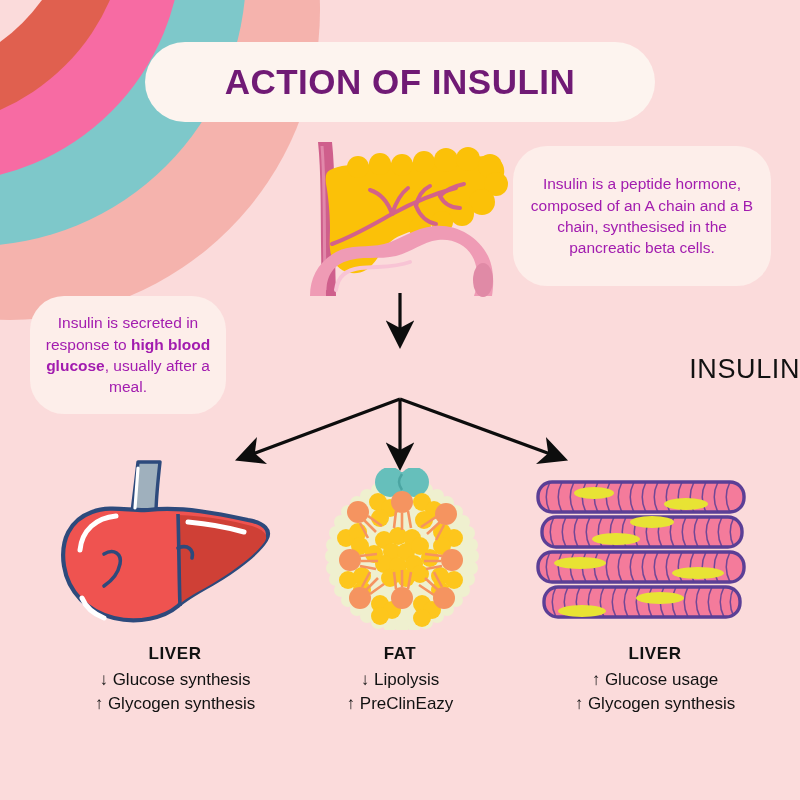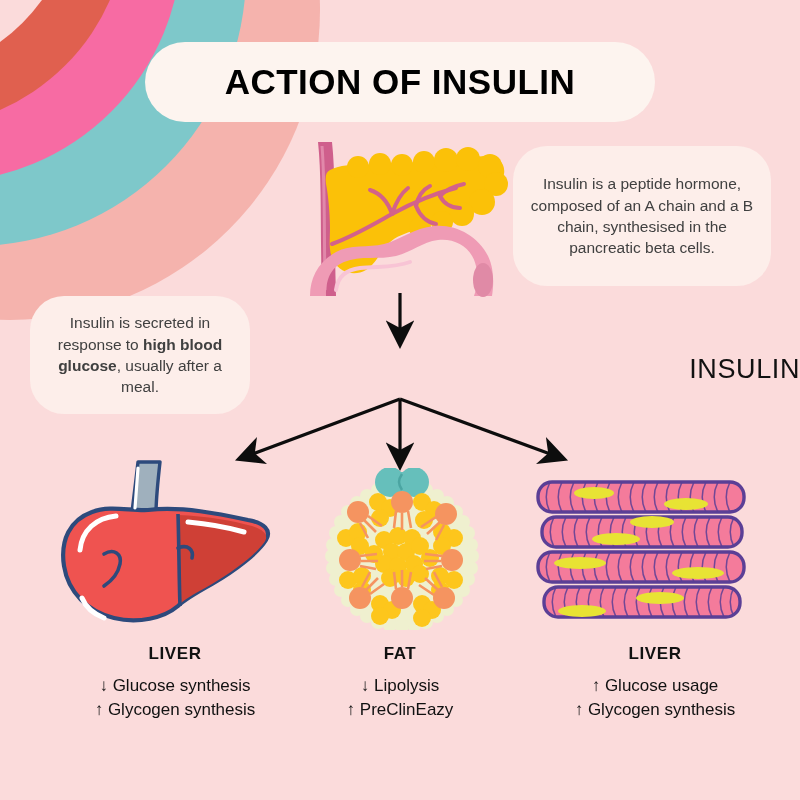--- a/index.html
+++ b/index.html
@@ -34,48 +34,48 @@
     background: #fdf4ef;
     border-radius: 40px;
     display: flex;
     align-items: center;
     justify-content: center;
   }
   #title-text {
     font-size: 35px;
     font-weight: 700;
     letter-spacing: 0.5px;
-    color: #000000;
+    color: #701a75;
   }
 
   
   .note {
     position: absolute;
     background: #fdeeea;
     border-radius: 34px;
     display: flex;
     align-items: center;
     justify-content: center;
     text-align: center;
     box-sizing: border-box;
     line-height: 1.38;
     font-size: 15.5px;
-    color: #404040;
+    color: #a21caf;
   }
   #note-right {
     left: 513px;
     top: 146px;
     width: 258px;
     height: 140px;
     padding: 6px 16px;
   }
   #note-left {
     left: 30px;
     top: 296px;
-    width: 220px;
+    width: 196px;
     height: 118px;
     padding: 6px 14px;
   }
   .note b { font-weight: 700; }
 
   
   #insulin-label {
     position: absolute;
     left: 0;
     top: 354px;
@@ -99,21 +99,21 @@
   .caption {
     position: absolute;
     text-align: center;
     line-height: 1.42;
   }
   .caption .cap-title {
     font-size: 17px;
     font-weight: 700;
     letter-spacing: 0.6px;
     display: block;
-    margin-bottom: 8px;
+    margin-bottom: 2px;
   }
   .caption .cap-line {
     font-size: 17px;
     display: block;
     white-space: nowrap;
   }
   #caption-liver  { left: 45px;  top: 642px; width: 260px; }
   #caption-fat    { left: 300px; top: 642px; width: 200px; }
   #caption-muscle { left: 515px; top: 642px; width: 280px; }
 

